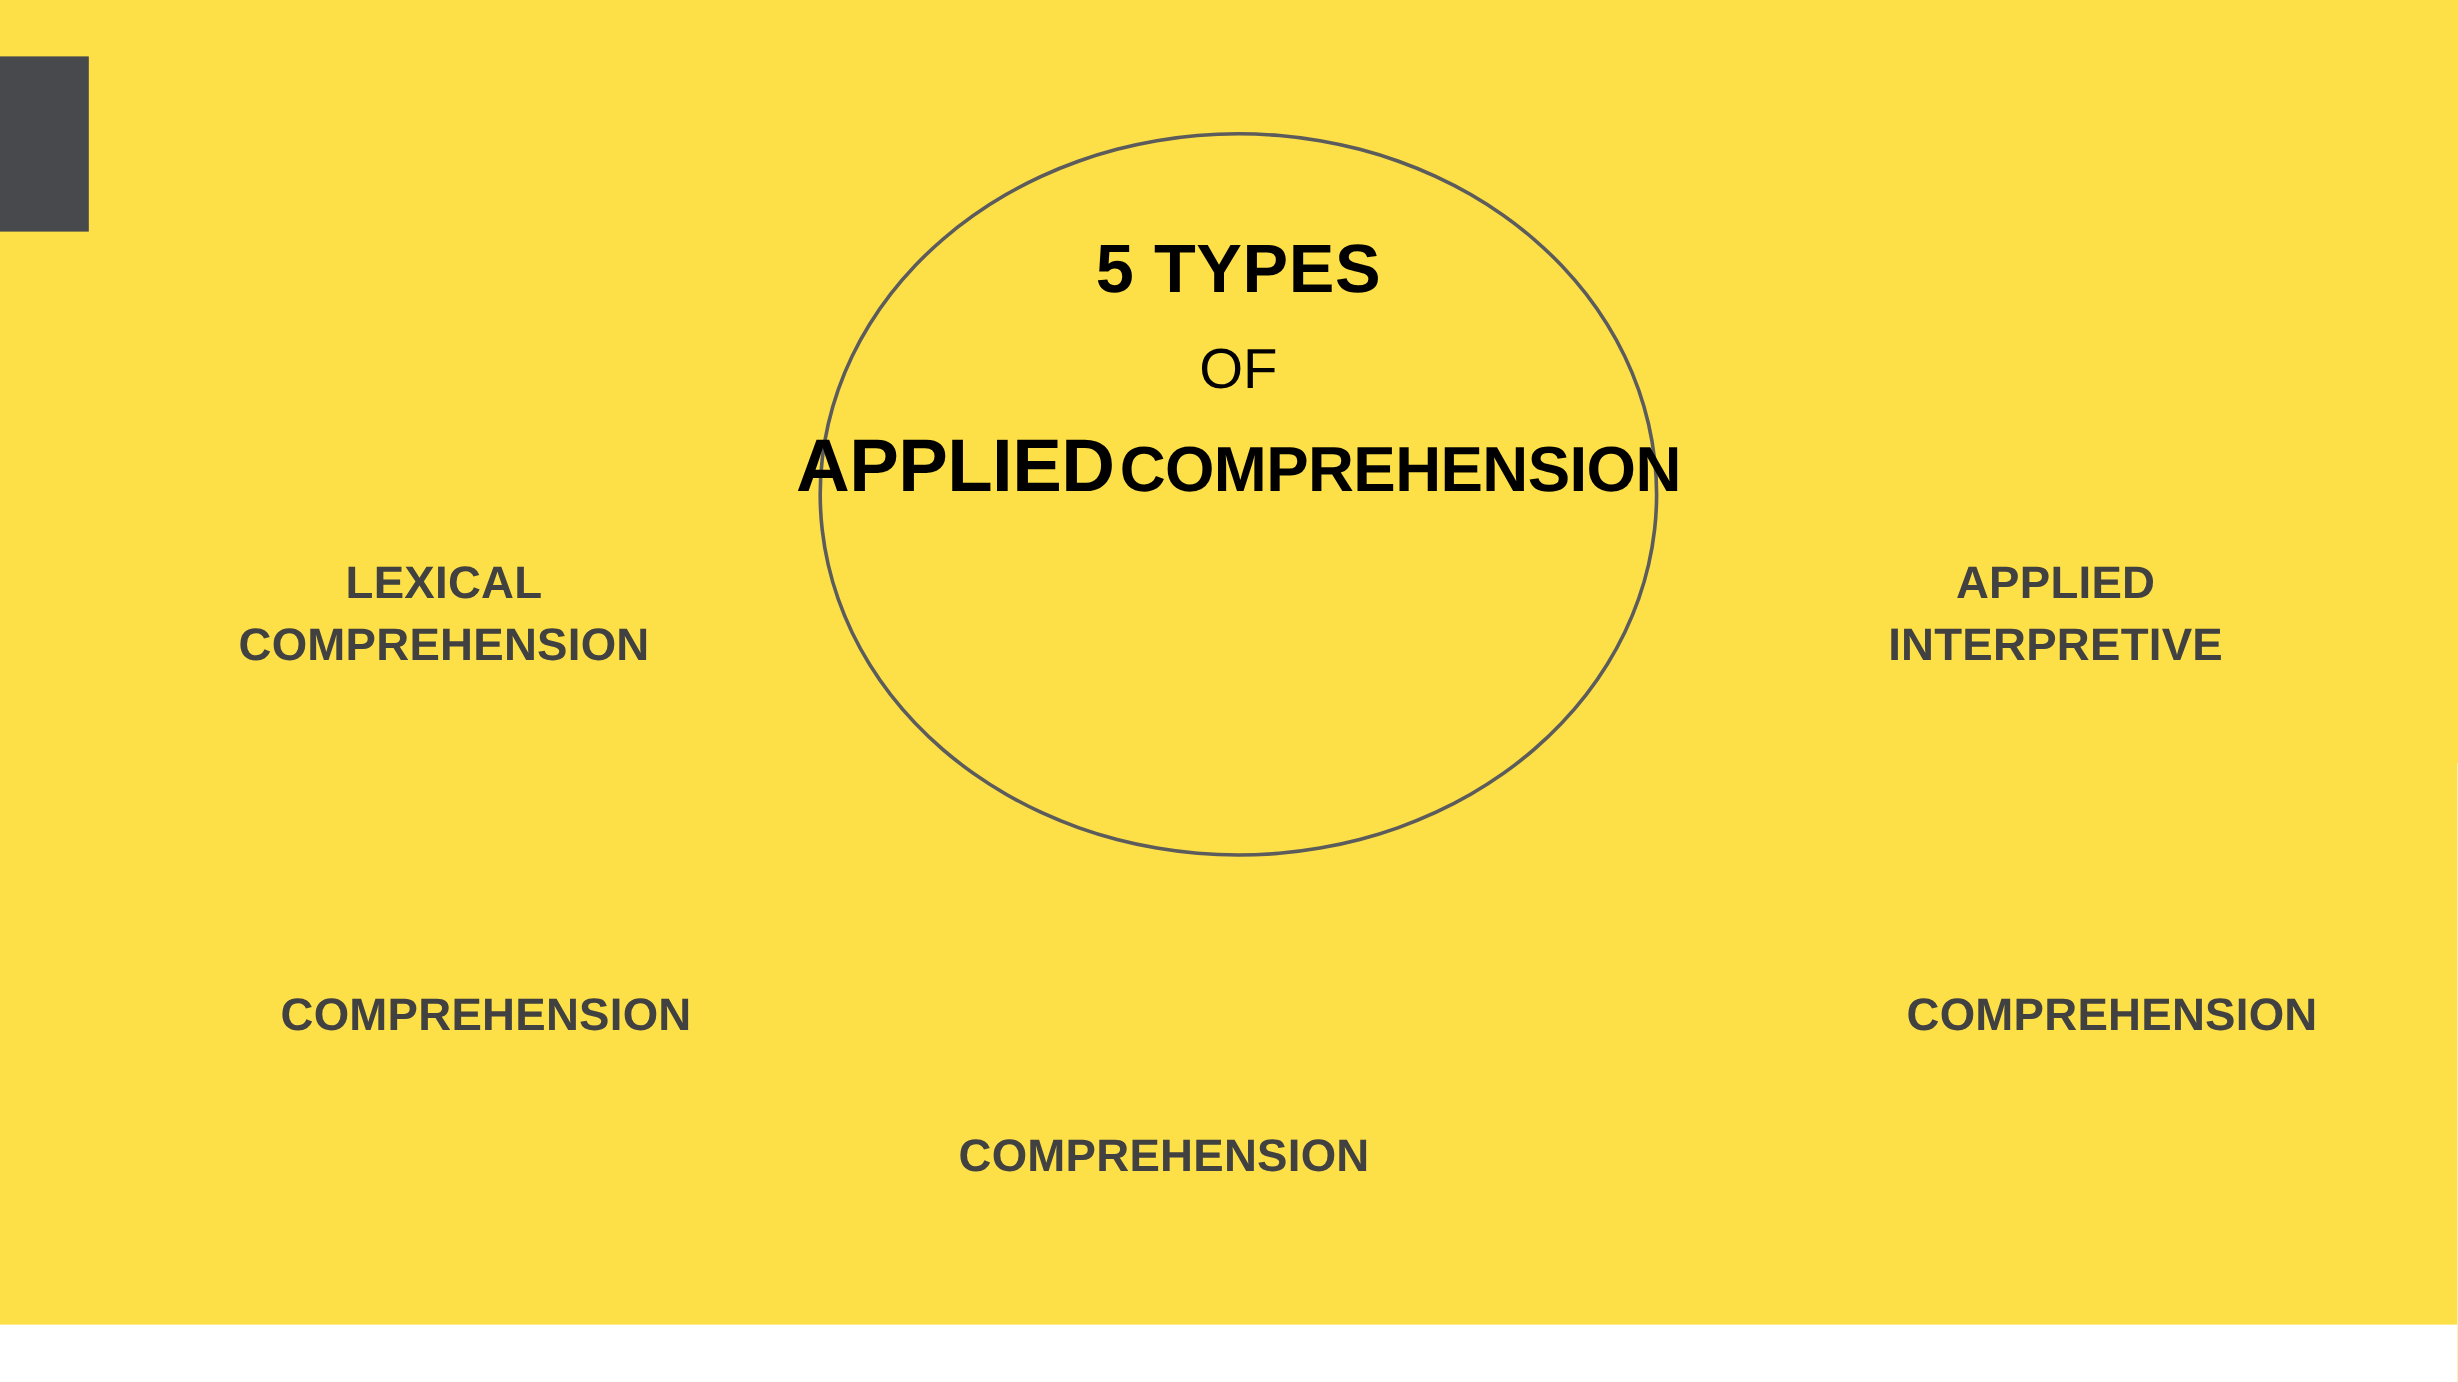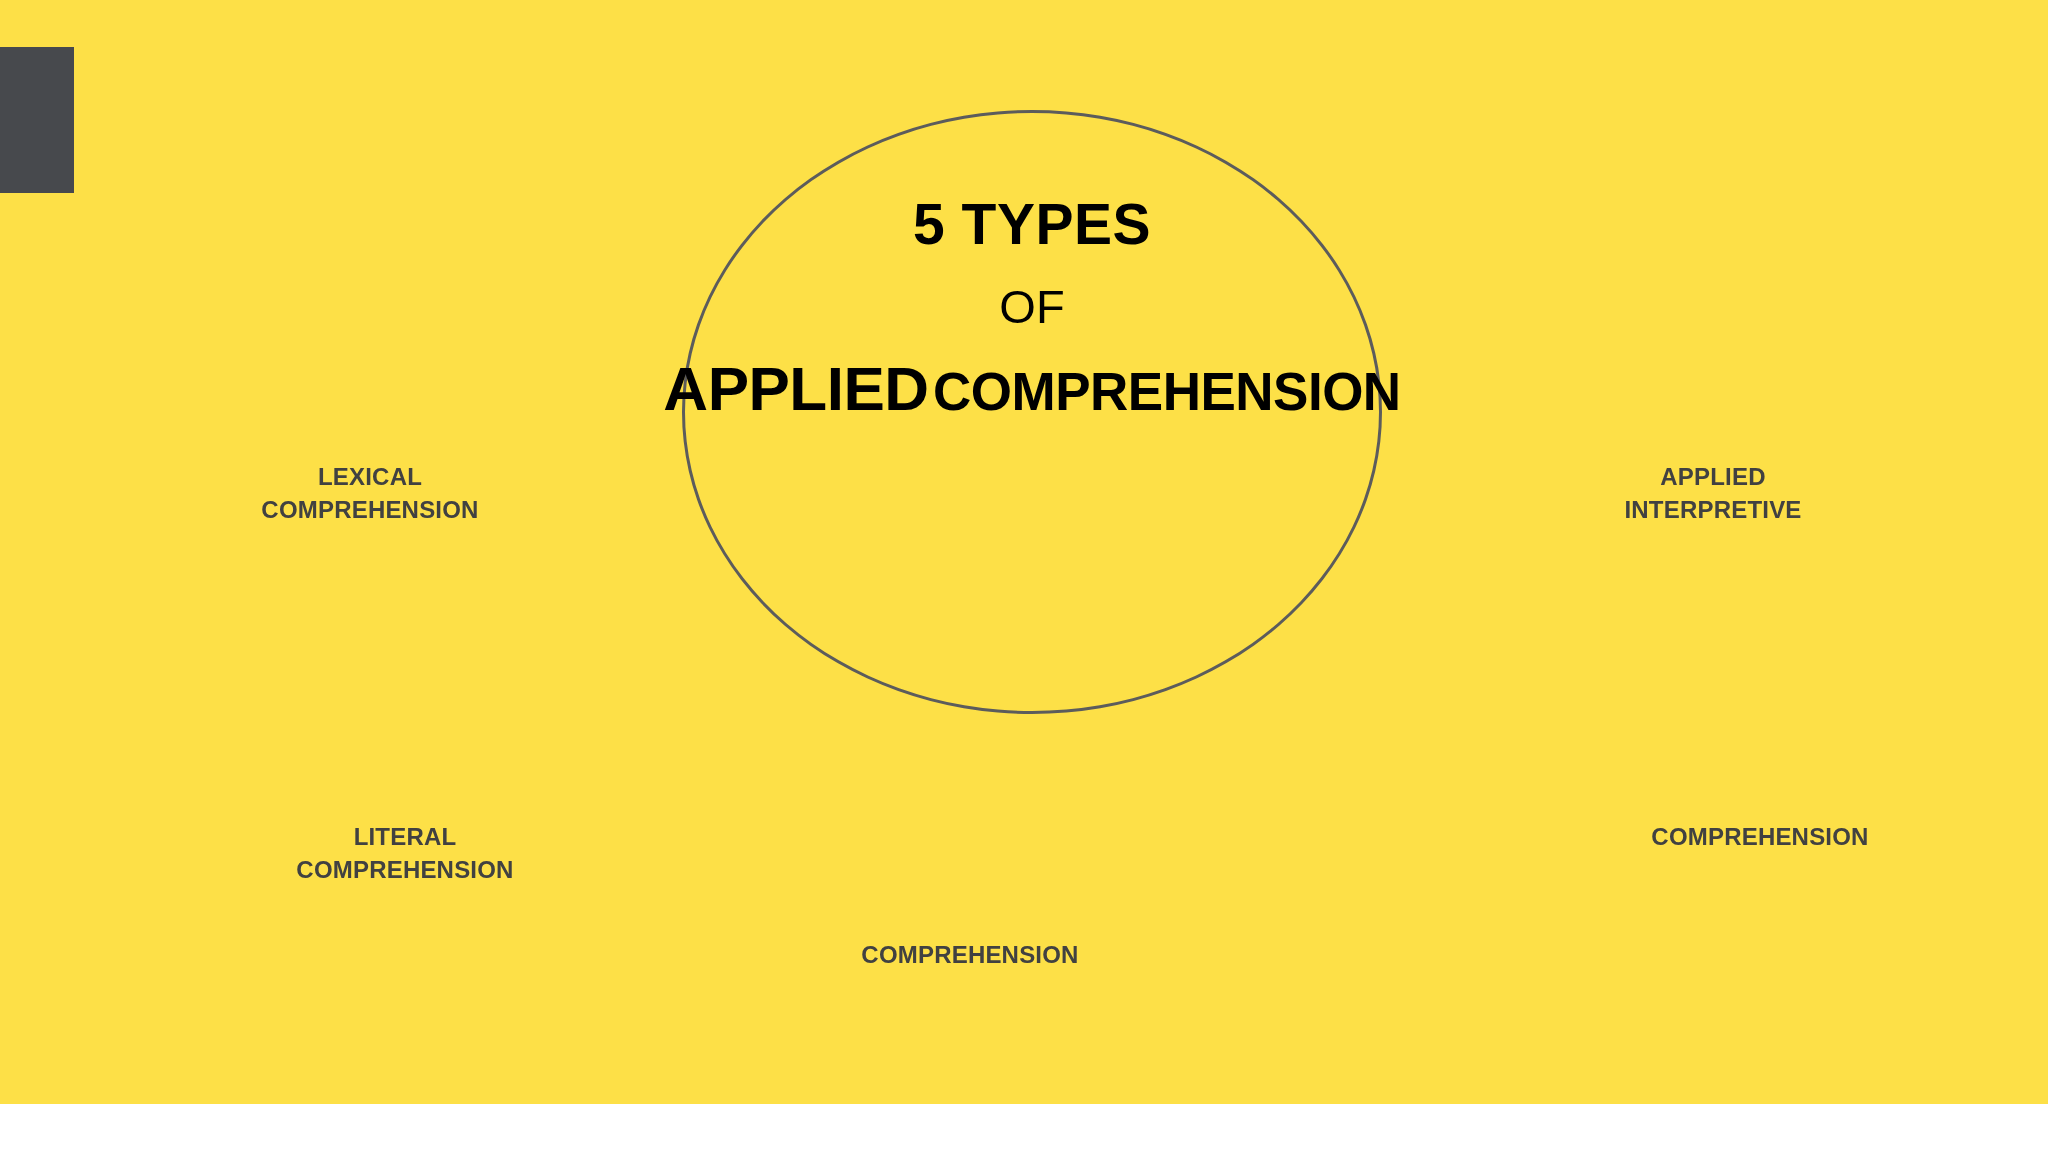--- a/index.html
+++ b/index.html
@@ -81,21 +81,21 @@
   #title-word-comprehension {
     font-size: 53px;
     font-weight: bold;
     letter-spacing: -0.5px;
   }
 
   
   .type-label {
     position: absolute;
     color: #414141;
-    font-size: 24px;
+    font-size: 38px;
     font-weight: bold;
     line-height: 1.38;
     text-align: center;
     letter-spacing: 0.2px;
     white-space: nowrap;
   }
   .type-label .lbl-primary,
   .type-label .lbl-secondary {
     display: block;
   }
@@ -127,21 +127,20 @@
     <span class="lbl-primary">LEXICAL</span>
     <span class="lbl-secondary">COMPREHENSION</span>
   </div>
 
   <div class="type-label" id="label-applied">
     <span class="lbl-primary">APPLIED</span>
     <span class="lbl-secondary">INTERPRETIVE</span>
   </div>
 
   <div class="type-label" id="label-literal">
-    <span class="lbl-primary">LITERAL</span>
     <span class="lbl-secondary">COMPREHENSION</span>
   </div>
 
   <div class="type-label" id="label-affective">
     <span class="lbl-secondary">COMPREHENSION</span>
   </div>
 
   <div class="type-label" id="label-interpretive">
     <span class="lbl-secondary">COMPREHENSION</span>
   </div>

